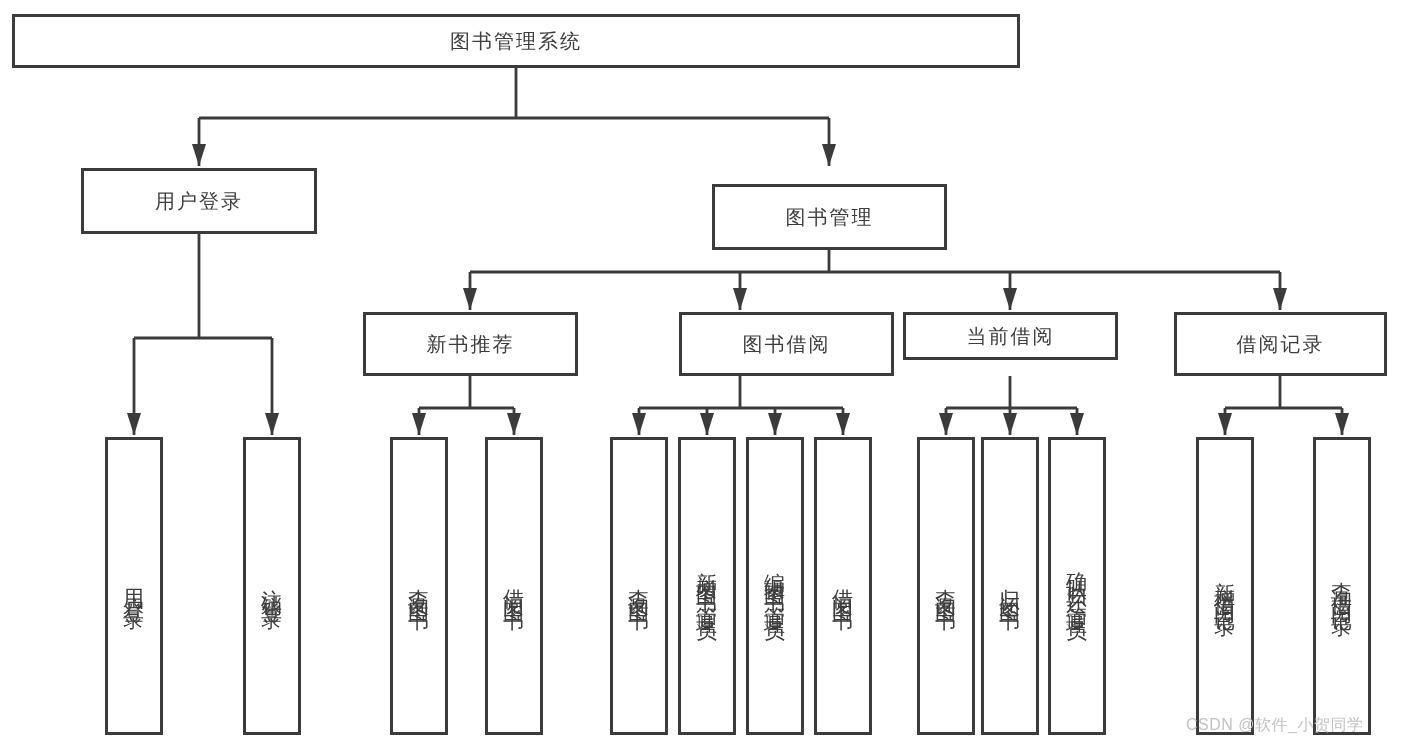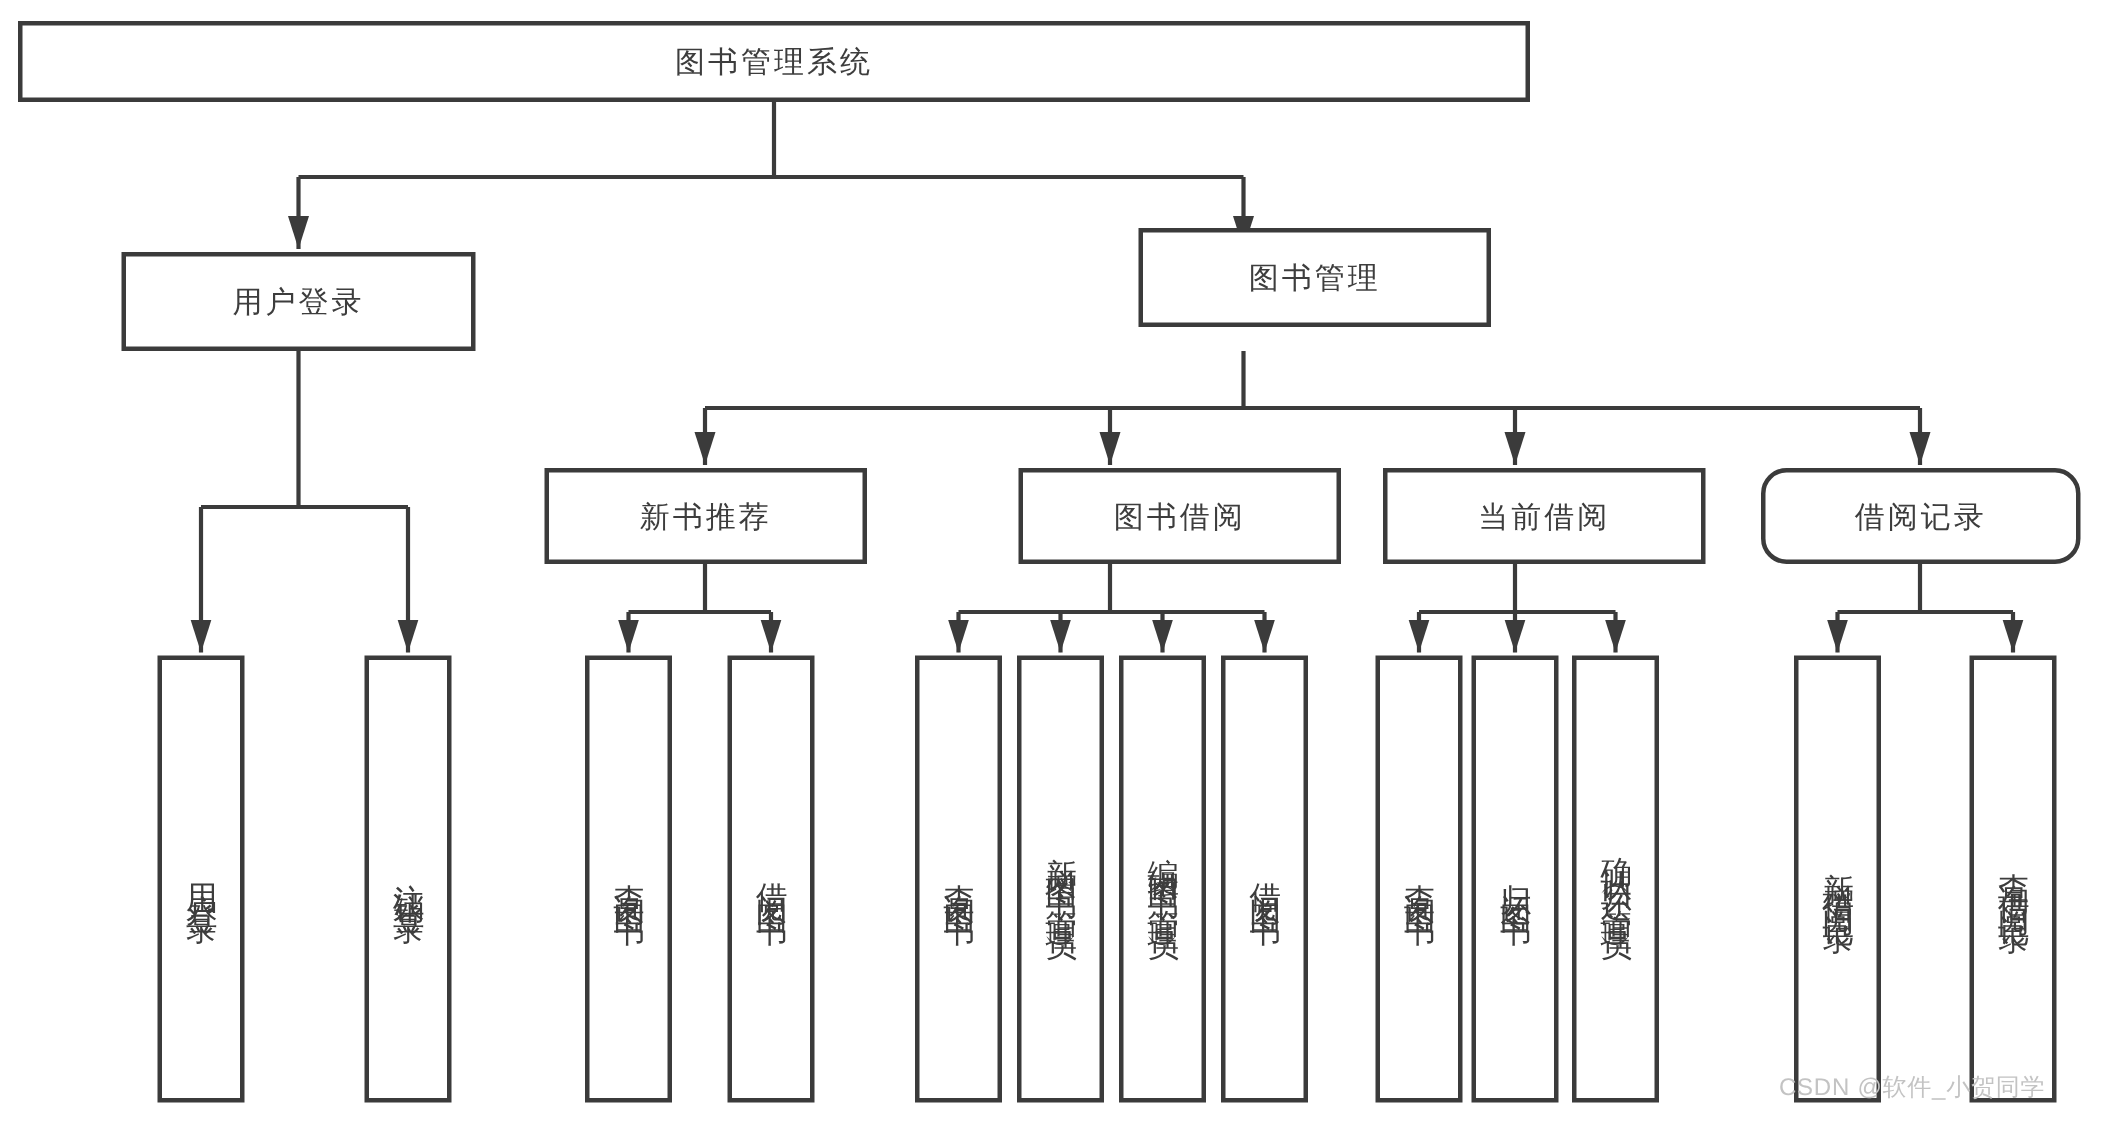--- a/index.html
+++ b/index.html
@@ -108,34 +108,34 @@
     <path class="ln" marker-end="url(#arrow)" d="M1342,408 L1342,435"></path>
   </svg>
 
   <div class="node h" style="left:12px; top:14px; width:1008px; height:54px;">
     <span>图书管理系统</span>
   </div>
 
   <div class="node h" style="left:81px; top:168px; width:236px; height:66px;">
     <span>用户登录</span>
   </div>
-  <div class="node h" style="left:712px; top:152px; width:235px; height:66px;margin-left:47px;">
+  <div class="node h" style="left:712px; top:184px; width:235px; height:66px;">
     <span>图书管理</span>
   </div>
 
   <div class="node h" style="left:363px; top:312px; width:215px; height:64px;">
     <span>新书推荐</span>
   </div>
   <div class="node h" style="left:633px; top:312px; width:215px; height:64px;margin-left:46px;">
     <span>图书借阅</span>
   </div>
-  <div class="node h" style="left:903px; top:312px; width:215px; height:64px;margin-left:19px;">
+  <div class="node h" style="left:903px; top:312px; width:215px; height:48px;">
     <span>当前借阅</span>
   </div>
-  <div class="node h" style="left:1174px; top:312px; width:213px; height:64px;border-radius:17px;">
+  <div class="node h" style="left:1174px; top:312px; width:213px; height:64px;">
     <span>借阅记录</span>
   </div>
 
   <div class="node v" style="left:105px; top:437px; width:58px; height:298px;">
     <span class="vt">用户登录</span>
   </div>
   <div class="node v" style="left:243px; top:437px; width:58px; height:298px;">
     <span class="vt">注销登录</span>
   </div>
 

